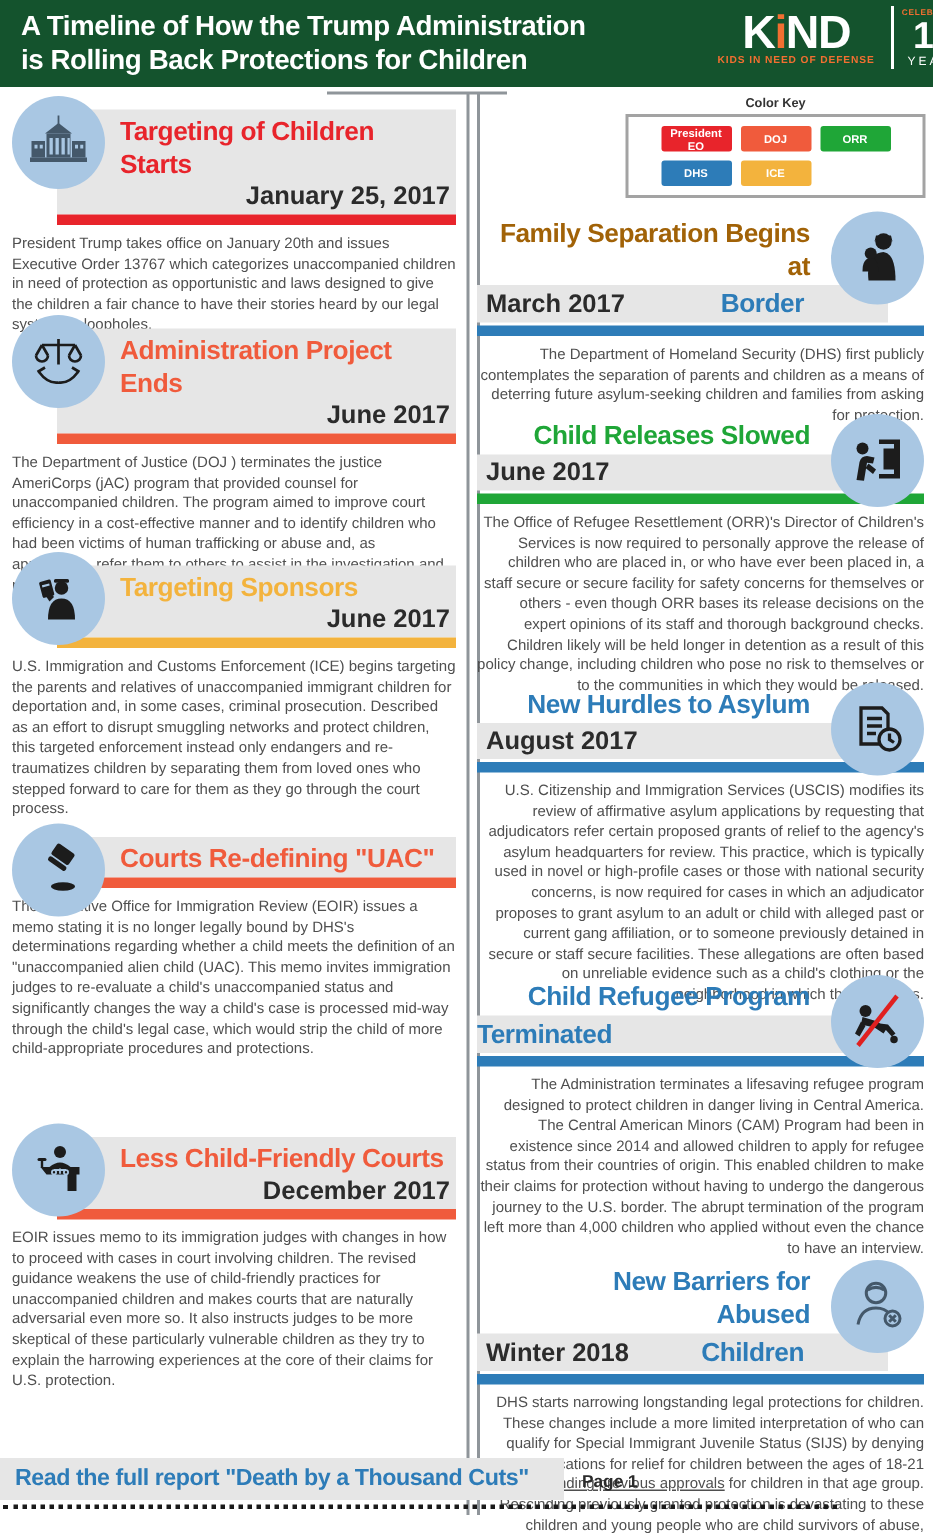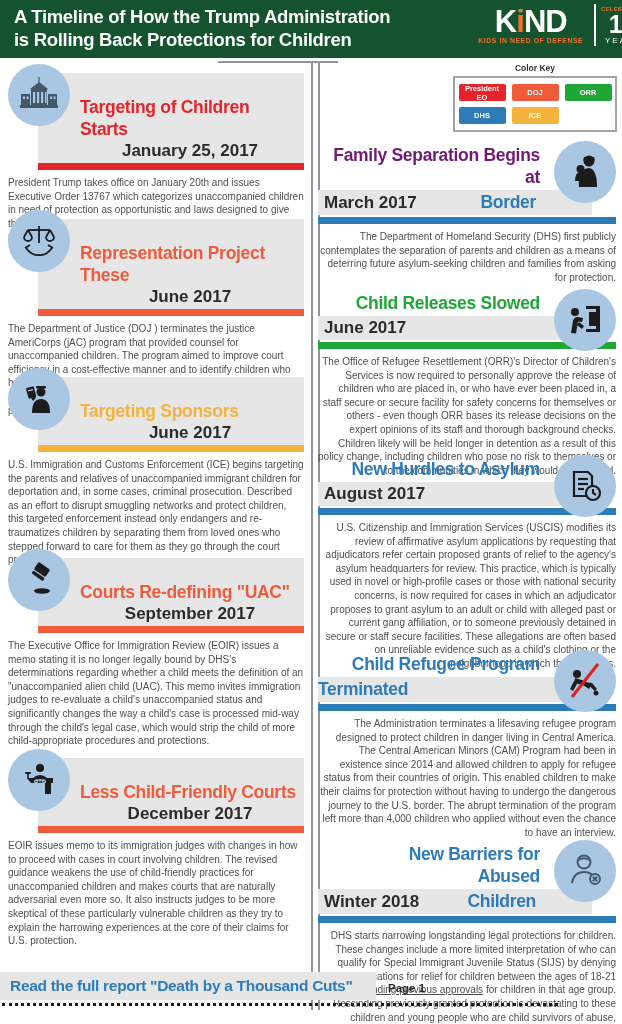--- a/index.html
+++ b/index.html
@@ -15,41 +15,41 @@
   .logo-main{text-align:center;margin-right:6px;}
   .logo-word{font-size:31px;font-weight:bold;color:#fff;letter-spacing:-1px;line-height:30px;}
   .logo-word .i{color:#f26f31;}
   .logo-tag{font-size:6.8px;font-weight:bold;color:#f26f31;letter-spacing:0.6px;}
   .logo-divider{width:2px;height:42px;background:#fff;margin:0 5px;}
   .logo-ten{text-align:center;color:#fff;}
   .logo-celebrating{font-size:5.5px;font-weight:bold;color:#f26f31;letter-spacing:0.5px;}
   .logo-10{font-size:25px;font-weight:bold;line-height:24px;letter-spacing:1px;}
   .logo-years{font-size:8px;letter-spacing:2px;}
   
-  .colorkey{position:absolute;top:63px;right:5px;width:164px;text-align:center;}
+  .colorkey{position:absolute;top:63px;right:5px;width:200px;text-align:center;}
   .colorkey-label{font-size:8.5px;font-weight:bold;color:#333;margin-bottom:3px;}
   .colorkey-box{border:2px solid #a3a3a3;background:#fff;padding:6px 6px;
     display:grid;grid-template-columns:repeat(3,47px);gap:6px;justify-content:center;}
   .swatch{height:17px;border-radius:2px;color:#fff;font-size:7.5px;font-weight:bold;
     display:flex;align-items:center;justify-content:center;}
   
   .spine{position:absolute;left:311px;top:62px;height:948px;width:5px;
     border-left:2px solid #8f959a;border-right:2px solid #8f959a;}
   .spine-cap{position:absolute;left:218px;top:61px;width:120px;height:2px;background:#8f959a;}
   
   .event{position:absolute;}
   .event.left{left:8px;width:296px;}
   .event.right{left:318px;width:298px;}
   .icon-circle{position:absolute;width:62px;height:62px;border-radius:50%;
     background:#a9c7e3;display:flex;align-items:center;justify-content:center;z-index:2;}
   .event.left .icon-circle{left:0;top:0;}
   .event.right .icon-circle{right:0;top:0;}
   .event.left .ev-band{margin-left:30px;margin-top:9px;background:#e6e6e6;padding:3px 4px 2px 42px;}
-  .ev-title{font-size:17.5px;font-weight:bold;letter-spacing:-0.3px;line-height:22px;margin-top:20px;}
-  .event.left .ev-date{font-size:17px;font-weight:bold;color:#2b2b2b;text-align:center;line-height:21px;}
+  .ev-title{font-size:17.5px;font-weight:bold;letter-spacing:-0.3px;line-height:22px;}
+  .event.left .ev-date{font-size:17px;font-weight:bold;color:#2b2b2b;text-align:right;line-height:21px;}
   .event.left .ev-bar{margin-left:30px;height:7px;}
   .event.right .ev-title{margin-top:3px;text-align:right;padding-right:76px;}
   .ev-band2{margin-right:24px;margin-top:2px;background:#e6e6e6;display:flex;
     justify-content:space-between;align-items:center;padding:2px 0;}
   .ev-band2 .ev-date{font-size:17px;font-weight:bold;color:#2b2b2b;padding-left:6px;}
   .ev-band2 .ev-title2{font-size:17.5px;font-weight:bold;letter-spacing:-0.3px;padding-right:56px;}
   .event.right .ev-bar{height:7px;margin-top:2px;}
   .ev-body{margin:6px 0 0 0;font-size:10px;line-height:1.36;color:#4f4f4f;}
   .event.right .ev-body{text-align:right;}
   .ev-body .link{text-decoration:underline;cursor:pointer;}
@@ -135,21 +135,21 @@
     <svg width="40" height="40" viewBox="0 0 40 40" fill="none" stroke="#1c1c1c" stroke-width="1.8">
       <line x1="20" y1="5" x2="20" y2="22"></line>
       <line x1="9" y1="9" x2="31" y2="9"></line>
       <path d="M5,16 a4,4 0 0 0 8 0 M9,9 l-4,7 M9,9 l4,7"></path>
       <path d="M27,16 a4,4 0 0 0 8 0 M31,9 l-4,7 M31,9 l4,7"></path>
       <path d="M7,27 q6,8 13,7 M33,27 q-6,8 -13,7"></path>
       <path d="M6,27 l5,-3 M34,27 l-5,-3"></path>
     </svg>
   </div>
   <div class="ev-band">
-    <div class="ev-title" style="color: rgb(240, 91, 60);">Representation Project These</div>
+    <div class="ev-title" style="color: rgb(240, 91, 60);">Administration Project Ends</div>
     <div class="ev-date">June 2017</div>
   </div>
   <div class="ev-bar" style="background: rgb(240, 91, 60);"></div>
   <p class="ev-body">The Department of Justice (DOJ ) terminates the justice AmeriCorps (jAC) program that provided counsel for unaccompanied children. The program aimed to improve court efficiency in a cost-effective manner and to identify children who had been victims of human trafficking or abuse and, as appropriate, refer them to others to assist in the investigation and prosecution of those who perpetrate such crimes.</p>
 </div>
 
 <div class="event left" style="top:368px">
   <div class="icon-circle">
     <svg width="40" height="40" viewBox="0 0 40 40">
       <g fill="#1c1c1c">
@@ -175,21 +175,20 @@
     <svg width="40" height="40" viewBox="0 0 40 40">
       <g fill="#1c1c1c">
         <rect x="16" y="5" width="14" height="9" rx="1.5" transform="rotate(35 23 9.5)"></rect>
         <rect x="12" y="14" width="14" height="3.5" rx="1.5" transform="rotate(35 19 16)"></rect>
         <ellipse cx="23" cy="31" rx="8" ry="2.8"></ellipse>
       </g>
     </svg>
   </div>
   <div class="ev-band">
     <div class="ev-title" style="color: rgb(240, 91, 60);">Courts Re-defining "UAC"</div>
-    <div class="ev-date">September 2017</div>
   </div>
   <div class="ev-bar" style="background: rgb(240, 91, 60);"></div>
   <p class="ev-body">The Executive Office for Immigration Review (EOIR) issues a memo stating it is no longer legally bound by DHS's determinations regarding whether a child meets the definition of an "unaccompanied alien child (UAC).  This memo invites immigration judges to re-evaluate a child's unaccompanied status and significantly changes the way a child's case is processed mid-way through the child's legal case, which would strip the child of more child-appropriate procedures and protections.</p>
 </div>
 
 <div class="event left" style="top:749px">
   <div class="icon-circle">
     <svg width="40" height="40" viewBox="0 0 40 40">
       <g fill="#1c1c1c">
         <circle cx="21" cy="8" r="4"></circle>
@@ -219,30 +218,30 @@
     <svg width="40" height="40" viewBox="0 0 40 40">
       <g fill="#1c1c1c">
         <circle cx="24" cy="9" r="5.5"></circle>
         <path d="M18,9 q6,-6 12,0 l-1,-4 -10,0 z"></path>
         <path d="M14,35 q-2,-18 10,-19 q8,1 8,19 z"></path>
         <circle cx="15.5" cy="17" r="4"></circle>
         <path d="M10,29 q0,-9 5.5,-9 q5,0 5,9 z"></path>
       </g>
     </svg>
   </div>
-  <div class="ev-title" style="color: #701a75;">Family Separation Begins at</div>
+  <div class="ev-title" style="color: #a16207;">Family Separation Begins at</div>
   <div class="ev-band2">
     <span class="ev-date">March 2017</span>
     <span class="ev-title2" style="color: rgb(45, 124, 184);">Border</span>
   </div>
   <div class="ev-bar" style="background: rgb(45, 124, 184);"></div>
   <p class="ev-body">The Department of Homeland Security (DHS) first publicly contemplates the separation of parents and children as a means of deterring future asylum-seeking children and families from asking for protection.</p>
 </div>
 
-<div class="event right" style="top:289px">
+<div class="event right" style="top:276px">
   <div class="icon-circle">
     <svg width="40" height="40" viewBox="0 0 40 40">
       <g fill="#1c1c1c">
         <path d="M21,6 h14 v26 h-14 v-3 h10 v-20 h-10 z"></path>
         <rect x="24" y="12" width="7" height="14"></rect>
         <circle cx="10" cy="12" r="4"></circle>
         <path d="M6,33 l2,-12 q1,-4 5,-4 l5,1 -1,4 -4,-0.5 -2,12 z"></path>
         <path d="M14,22 l5,4 -2,3 -5,-4 z"></path>
       </g>
     </svg>

